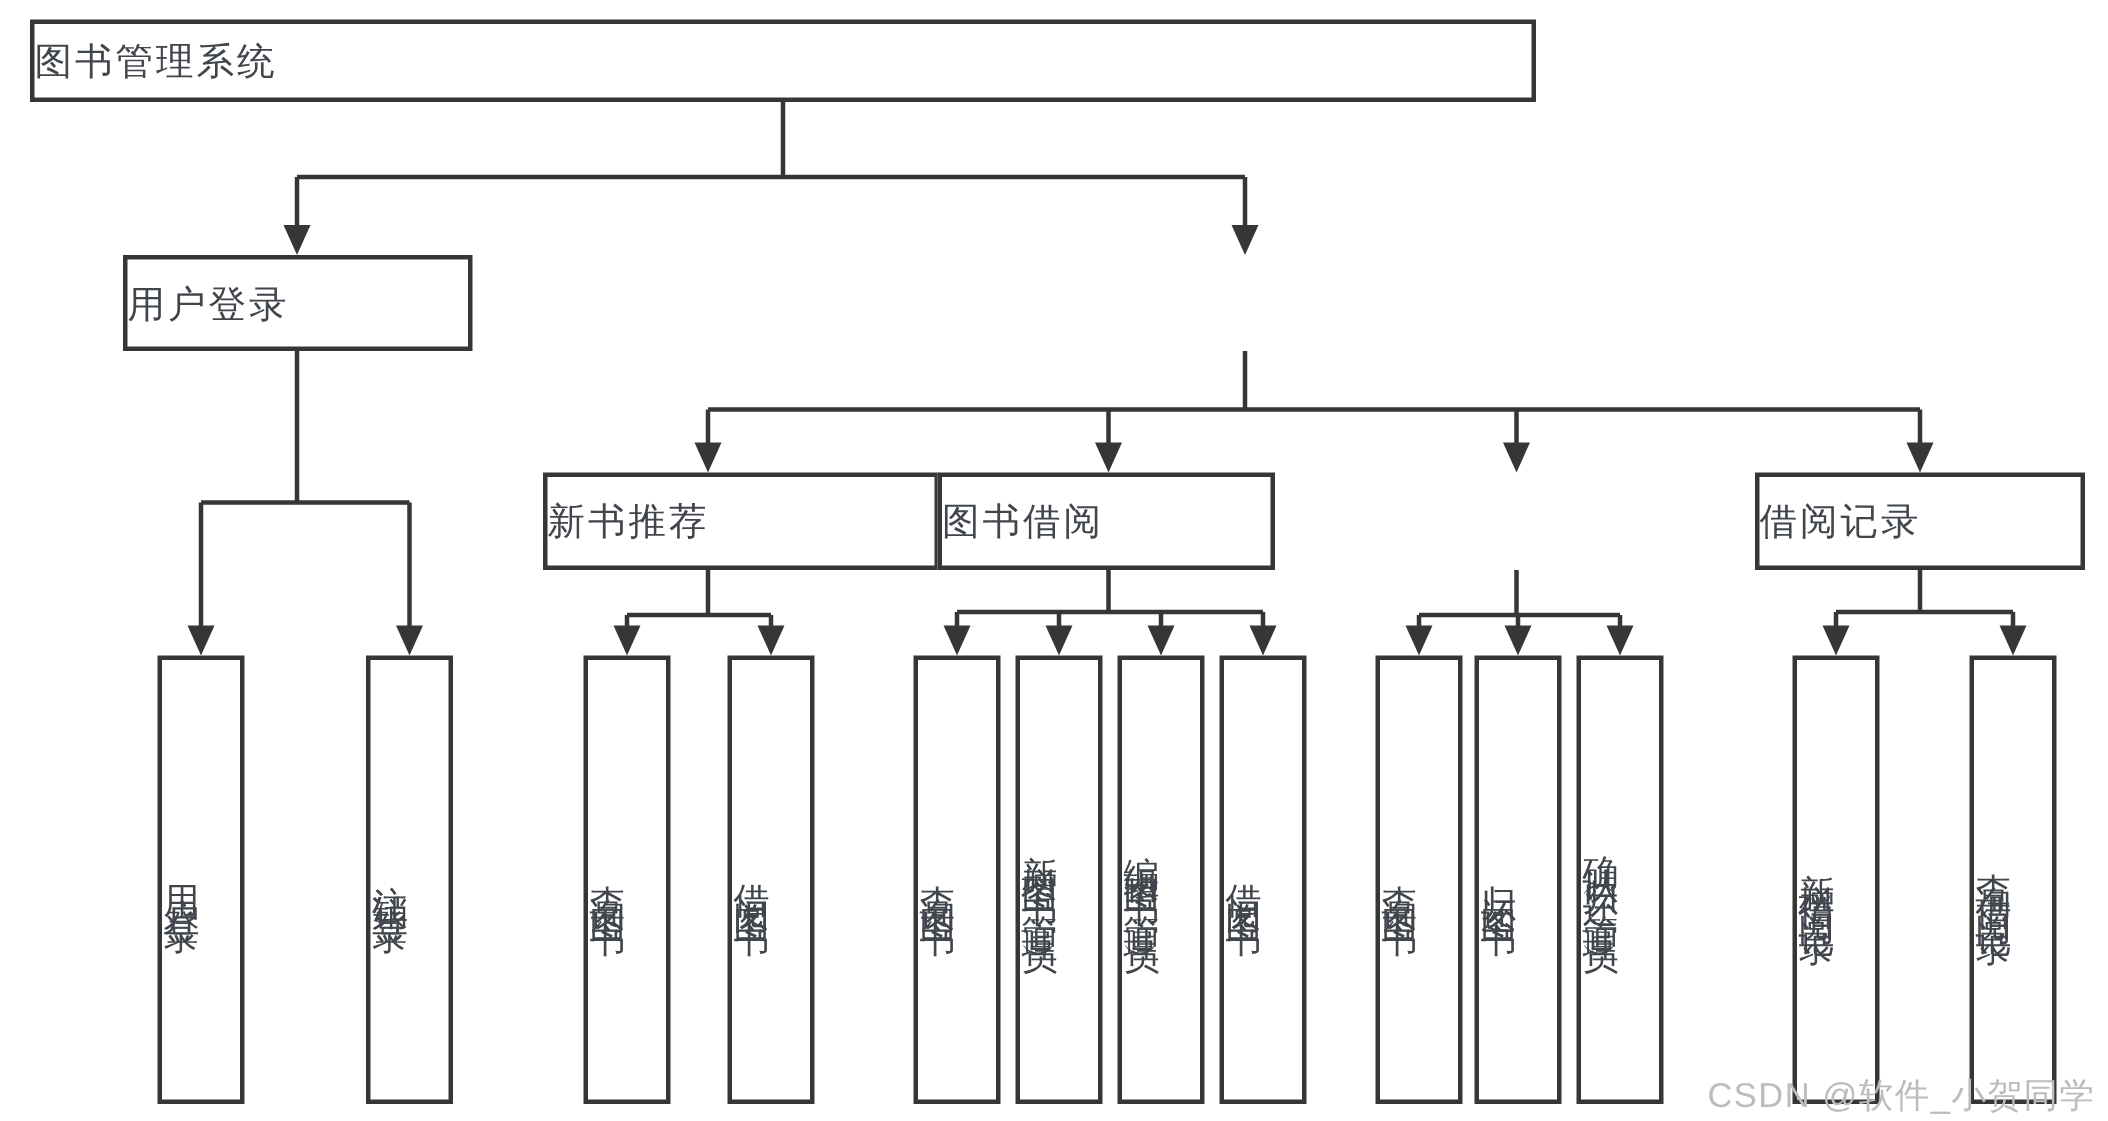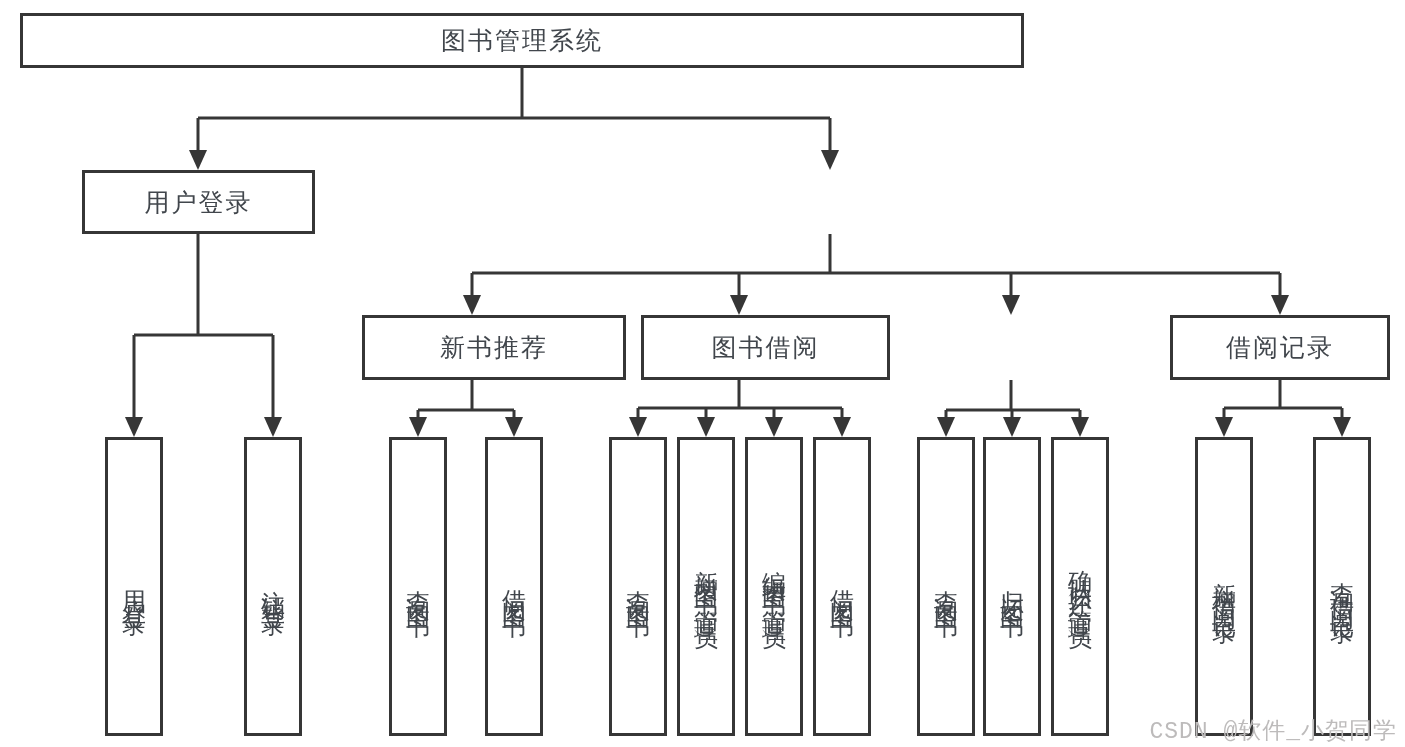--- a/index.html
+++ b/index.html
@@ -18,21 +18,21 @@
     width: 1405px; height: 747px;
     z-index: 1;
   }
   .node {
     position: absolute;
     box-sizing: border-box;
     border: 3px solid #363636;
     background: #ffffff;
     display: flex;
     align-items: center;
-    justify-content: center;
+    justify-content: flex-start;
     z-index: 2;
   }
   .hlabel {
     font-size: 25px;
     letter-spacing: 2px;
     white-space: nowrap;
     color: #41464c;
   }
   .leaf { top: 437px; width: 58px; height: 299px; }
   .vlabel {
@@ -46,21 +46,20 @@
   }
   .watermark {
     position: absolute;
     right: 8px;
     bottom: 1px;
     font-size: 23px;
     color: #bdbbbb;
     letter-spacing: 1px;
     z-index: 5;
     white-space: nowrap;
-    font-family: Liberation Mono, monospace;
   }
 </style>
 </head>
 <body>
 
 <div class="canvas">
 
   <svg class="connectors" viewBox="0 0 1405 747" xmlns="http://www.w3.org/2000/svg">
     <path fill="none" stroke="#363636" stroke-width="3" d="M522 68 V118
              M198 118 H830
@@ -122,21 +121,21 @@
     <span class="hlabel">图书管理系统</span>
   </div>
 
   <div class="node" style="left:82px; top:170px; width:233px; height:64px">
     <span class="hlabel">用户登录</span>
   </div>
 
   <div class="node" style="left:362px; top:315px; width:264px; height:65px">
     <span class="hlabel">新书推荐</span>
   </div>
-  <div class="node" style="left:641px; top:315px; width:249px; height:65px">
+  <div class="node" style="left:625px; top:315px; width:225px; height:65px">
     <span class="hlabel">图书借阅</span>
   </div>
   <div class="node" style="left:1170px; top:315px; width:220px; height:65px">
     <span class="hlabel">借阅记录</span>
   </div>
 
   <div class="node leaf" style="left:105px">
     <span class="vlabel">用户登录</span>
   </div>
   <div class="node leaf" style="left:244px">

